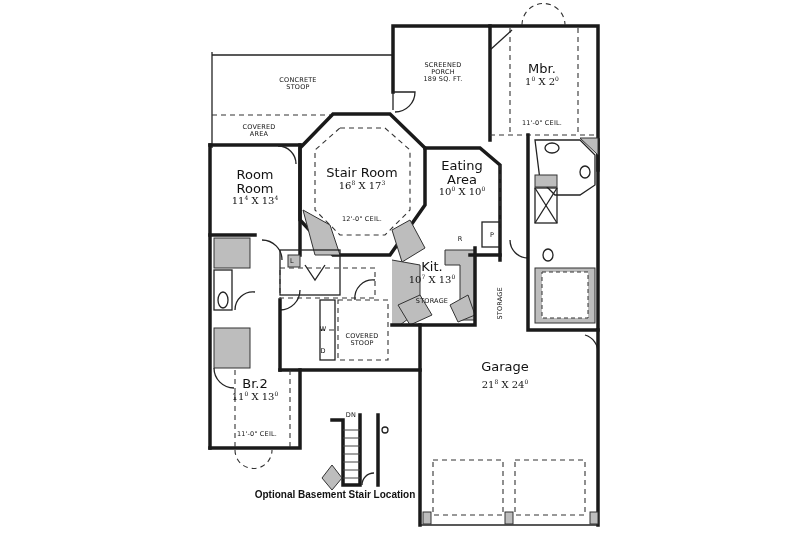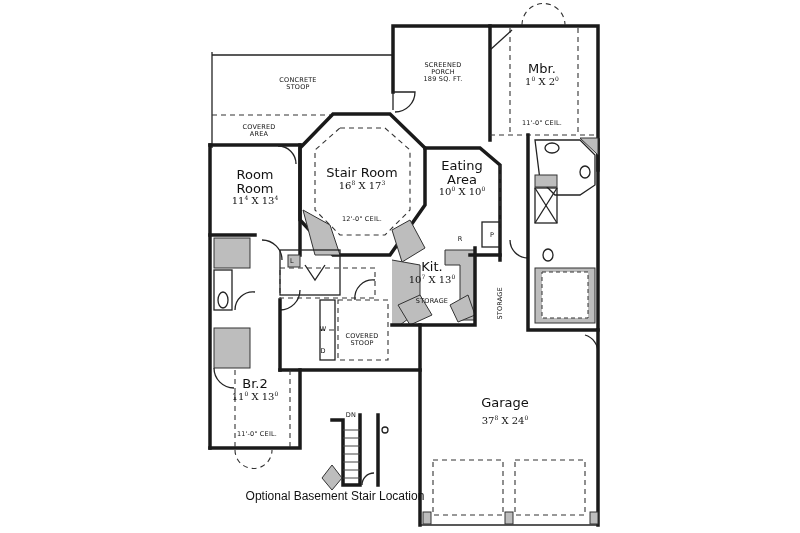--- a/index.html
+++ b/index.html
@@ -6,21 +6,21 @@
   body{width:800px;height:533px;position:relative;overflow:hidden;font-family:"DejaVu Sans",sans-serif;}
   svg{position:absolute;left:0;top:0;}
   .wall{stroke:#1a1a1a;stroke-width:3.5;fill:none;stroke-linecap:square;}
   .thin{stroke:#222;stroke-width:1.3;fill:none;}
   .dash{stroke:#333;stroke-width:1.1;fill:none;stroke-dasharray:5 4;}
   .fill{fill:#bdbdbd;stroke:#333;stroke-width:1;}
   .lbl{position:absolute;color:#111;text-align:center;line-height:1.05;white-space:nowrap;transform:translate(-50%,0);}
   .big{font-family:"DejaVu Sans",sans-serif;font-size:13px;}
   .dim{font-family:"DejaVu Serif",serif;font-size:10px;}
   .sm{font-family:"DejaVu Sans",sans-serif;font-size:6.5px;letter-spacing:.2px;}
-  .cap{font-family:"Liberation Sans",sans-serif;font-size:12px;font-weight:normal;}
+  .cap{font-family:"Liberation Sans",sans-serif;font-size:10px;font-weight:bold;}
   sup{font-size:6px;}
 </style>
 </head>
 <body>
 
 <svg width="800" height="533" viewBox="0 0 800 533">
 
   <polyline class="thin" points="212,55 392,55"></polyline>
   <line class="thin" x1="212" y1="52" x2="212" y2="148"></line>
   <line class="dash" x1="212" y1="115" x2="330" y2="115"></line>
@@ -178,19 +178,19 @@
 <div class="lbl sm" style="left:257px;top:431px">11'-0" CEIL.</div>
 
 <div class="lbl sm" style="left:362px;top:333px">
     <div>COVERED</div>
     <div>STOOP</div>
   </div>
 <div class="lbl sm" style="left:323px;top:326px">W</div>
 <div class="lbl sm" style="left:323px;top:348px">D</div>
 <div class="lbl sm" style="left:292px;top:258px">L</div>
 
-<div class="lbl" style="left:505px;top:396px">
+<div class="lbl" style="left:505px;top:360px">
   <div class="big">Garage</div>
-  <div class="dim" style="margin-top:5px"><span>37</span><sup>8</sup><span> X 24</span><sup>0</sup></div>
+  <div class="dim" style="margin-top:5px"><span>21</span><sup>8</sup><span> X 24</span><sup>0</sup></div>
 </div>
 
 <div class="lbl sm" style="left:351px;top:412px">DN</div>
 <div class="lbl cap" style="left:335px;top:490px">Optional Basement Stair Location</div>
 
 </body></html>

